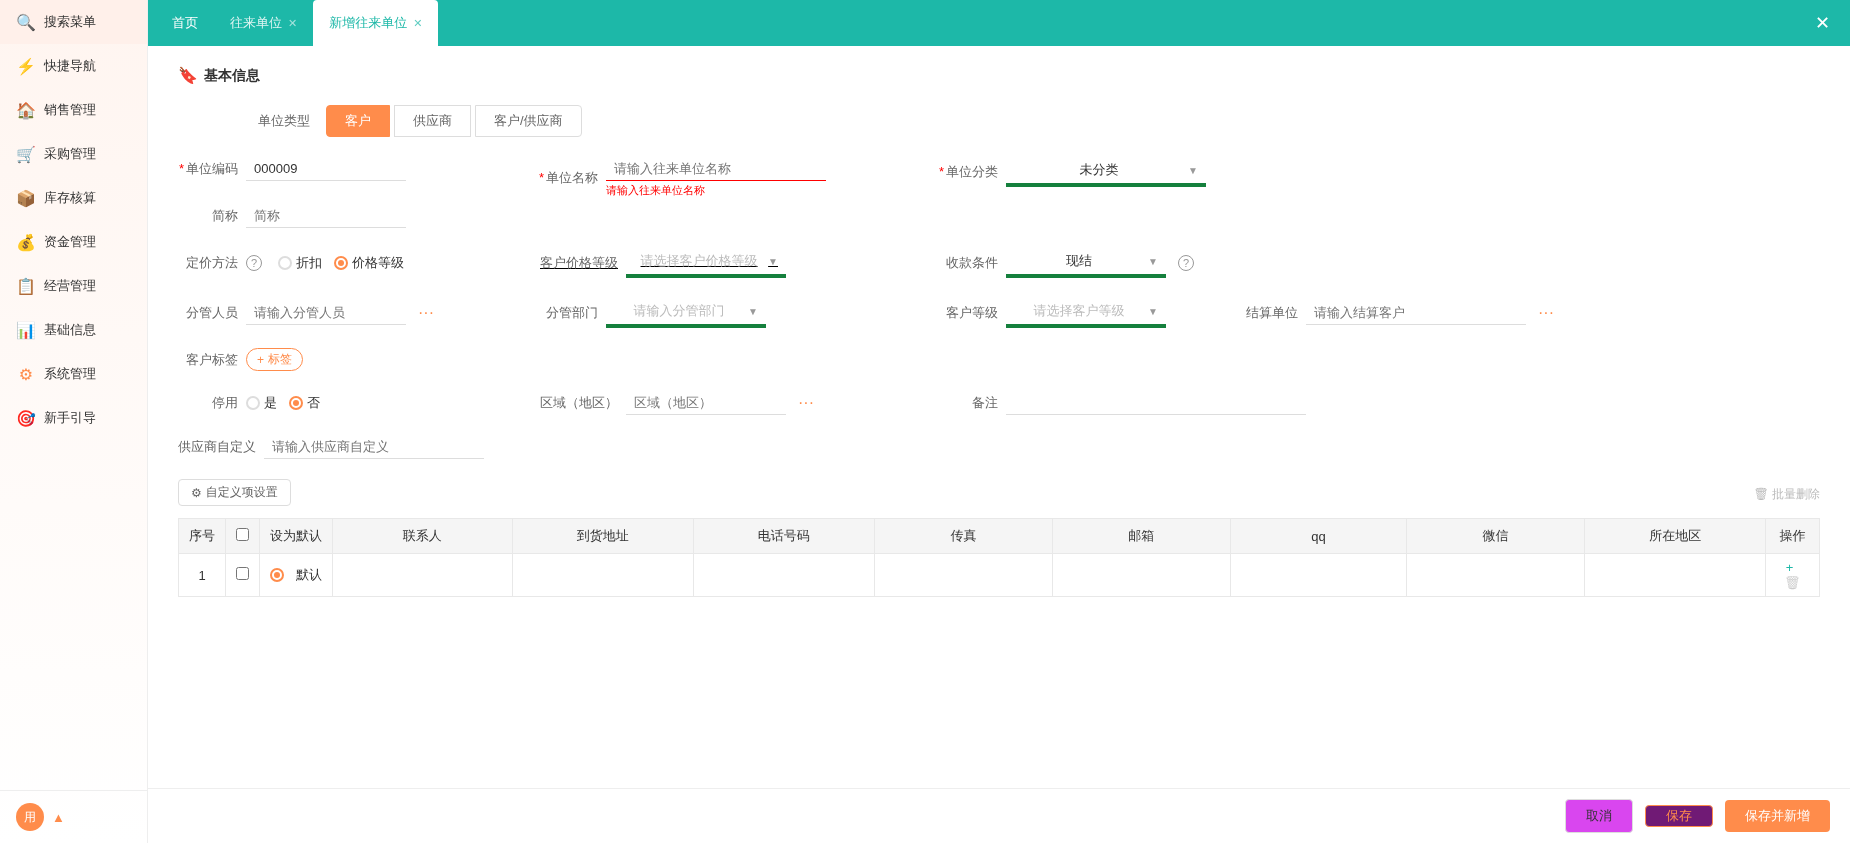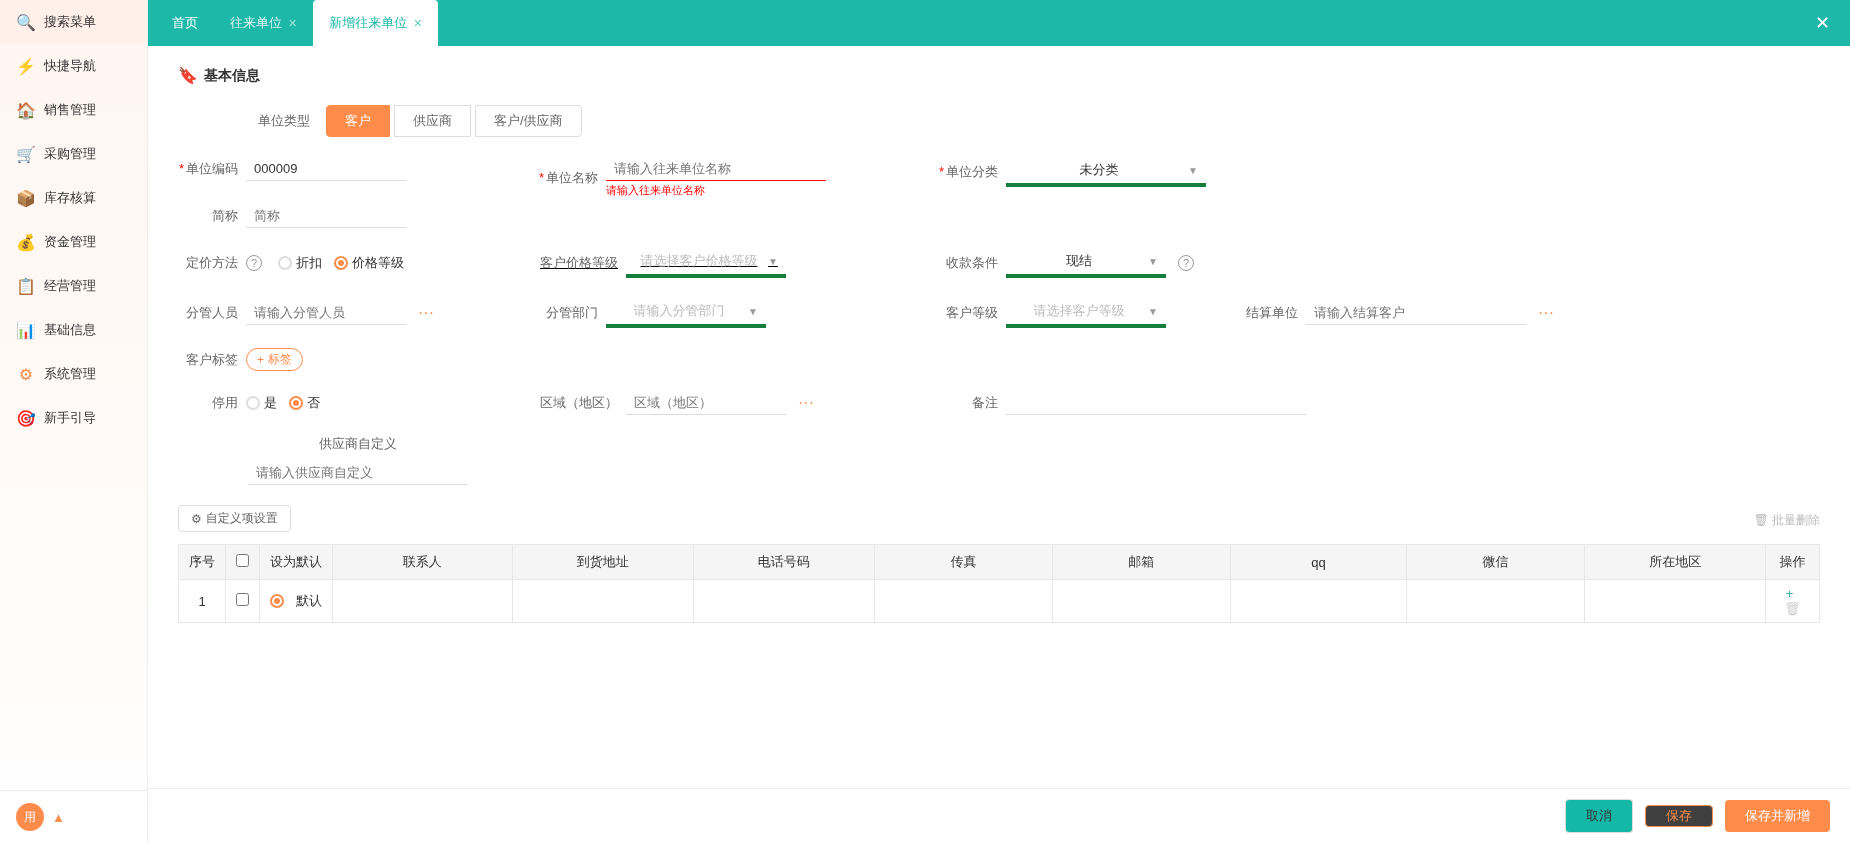--- a/index.html
+++ b/index.html
@@ -248,30 +248,30 @@
       display: flex;
       align-items: center;
       justify-content: flex-end;
       padding: 10px 20px;
       gap: 12px;
       flex-shrink: 0;
     }
     .btn-cancel {
       padding: 7px 20px;
       border: 1px solid #ddd;
-      background: #14b8a6;
+      background: #d946ef;
       border-radius: 4px;
       cursor: pointer;
       font-size: 13px;
       color: #333;
     }
     .btn-save {
       padding: 1px 20px;
       border: 1px solid #ff8c4b;
-      background: #404040;
+      background: #701a75;
       border-radius: 4px;
       cursor: pointer;
       font-size: 13px;
       color: #ff8c4b;
     }
     .btn-save-new {
       padding: 7px 20px;
       border: none;
       background: #ff8c4b;
       border-radius: 4px;
@@ -487,21 +487,21 @@
         <input class="form-input medium" type="text" placeholder="区域（地区）" style="">
         <span class="more-dots">···</span>
       </div>
       <div class="form-field" style="flex:1;">
         <label style="min-width: 60px; text-align: right;">备注</label>
         <input class="form-input wide" type="text" style="width: 300px;">
       </div>
     </div>
 
     <div class="form-row" style="margin-bottom: 20px;">
-      <div class="form-field" style="width: 360px; flex-direction: column;">
+      <div class="form-field" style="width: 360px;">
         <label style="min-width: 60px; text-align: right;">供应商自定义</label>
         <input class="form-input wide" type="text" placeholder="请输入供应商自定义" style="">
       </div>
     </div>
 
     <div style="display:flex; justify-content: space-between; align-items: center; margin-bottom: 4px;">
       <div class="custom-settings-btn">
         <span>⚙</span>
         <span>自定义项设置</span>
       </div>

